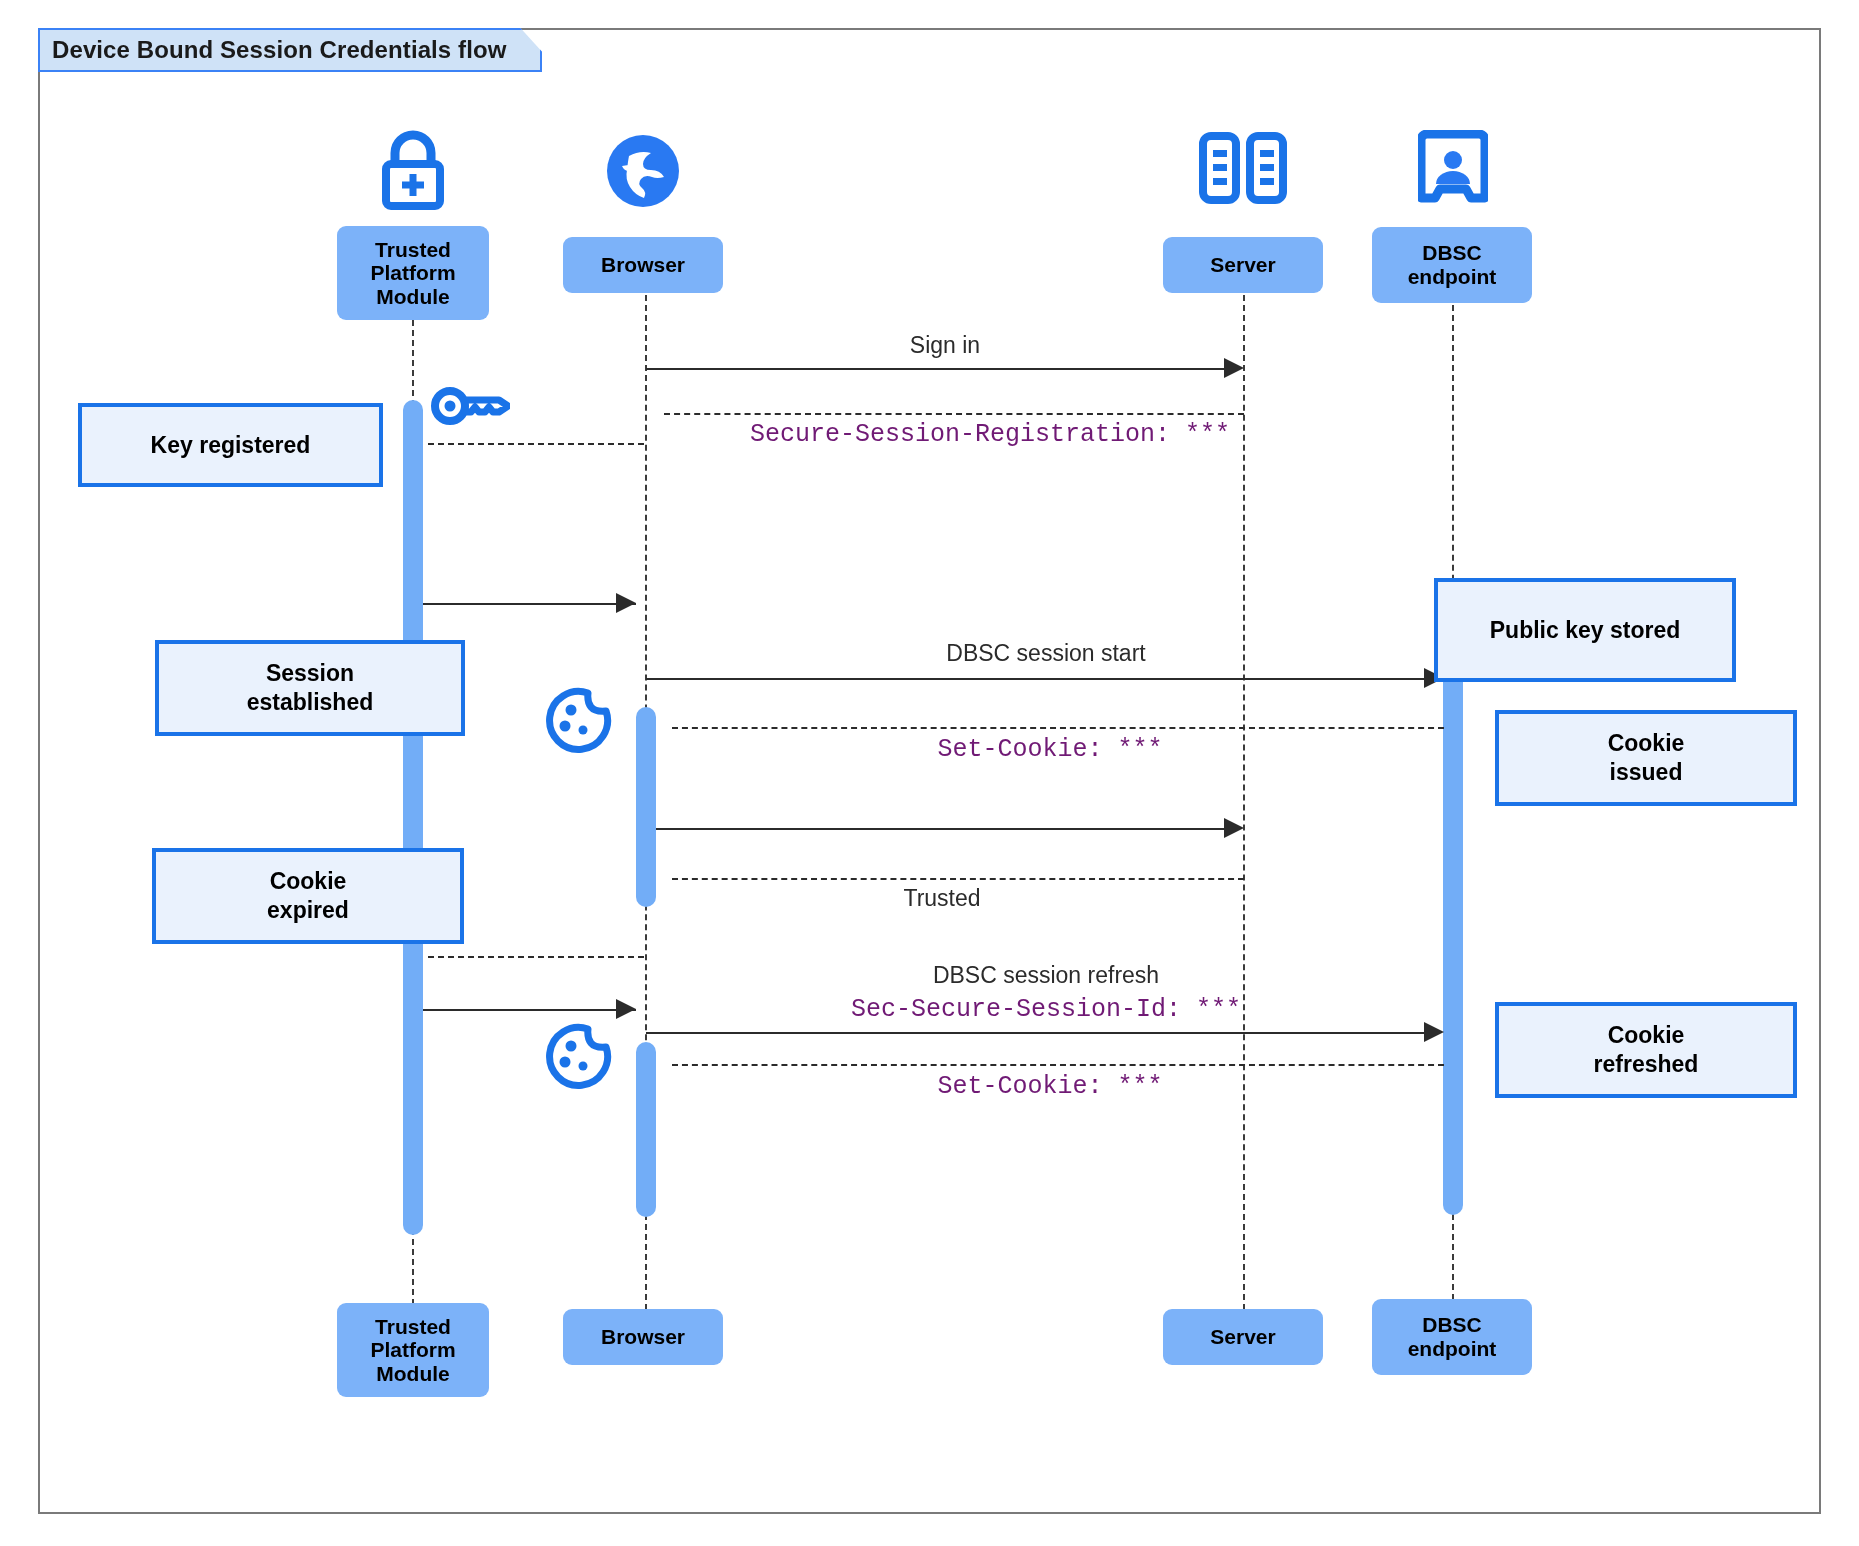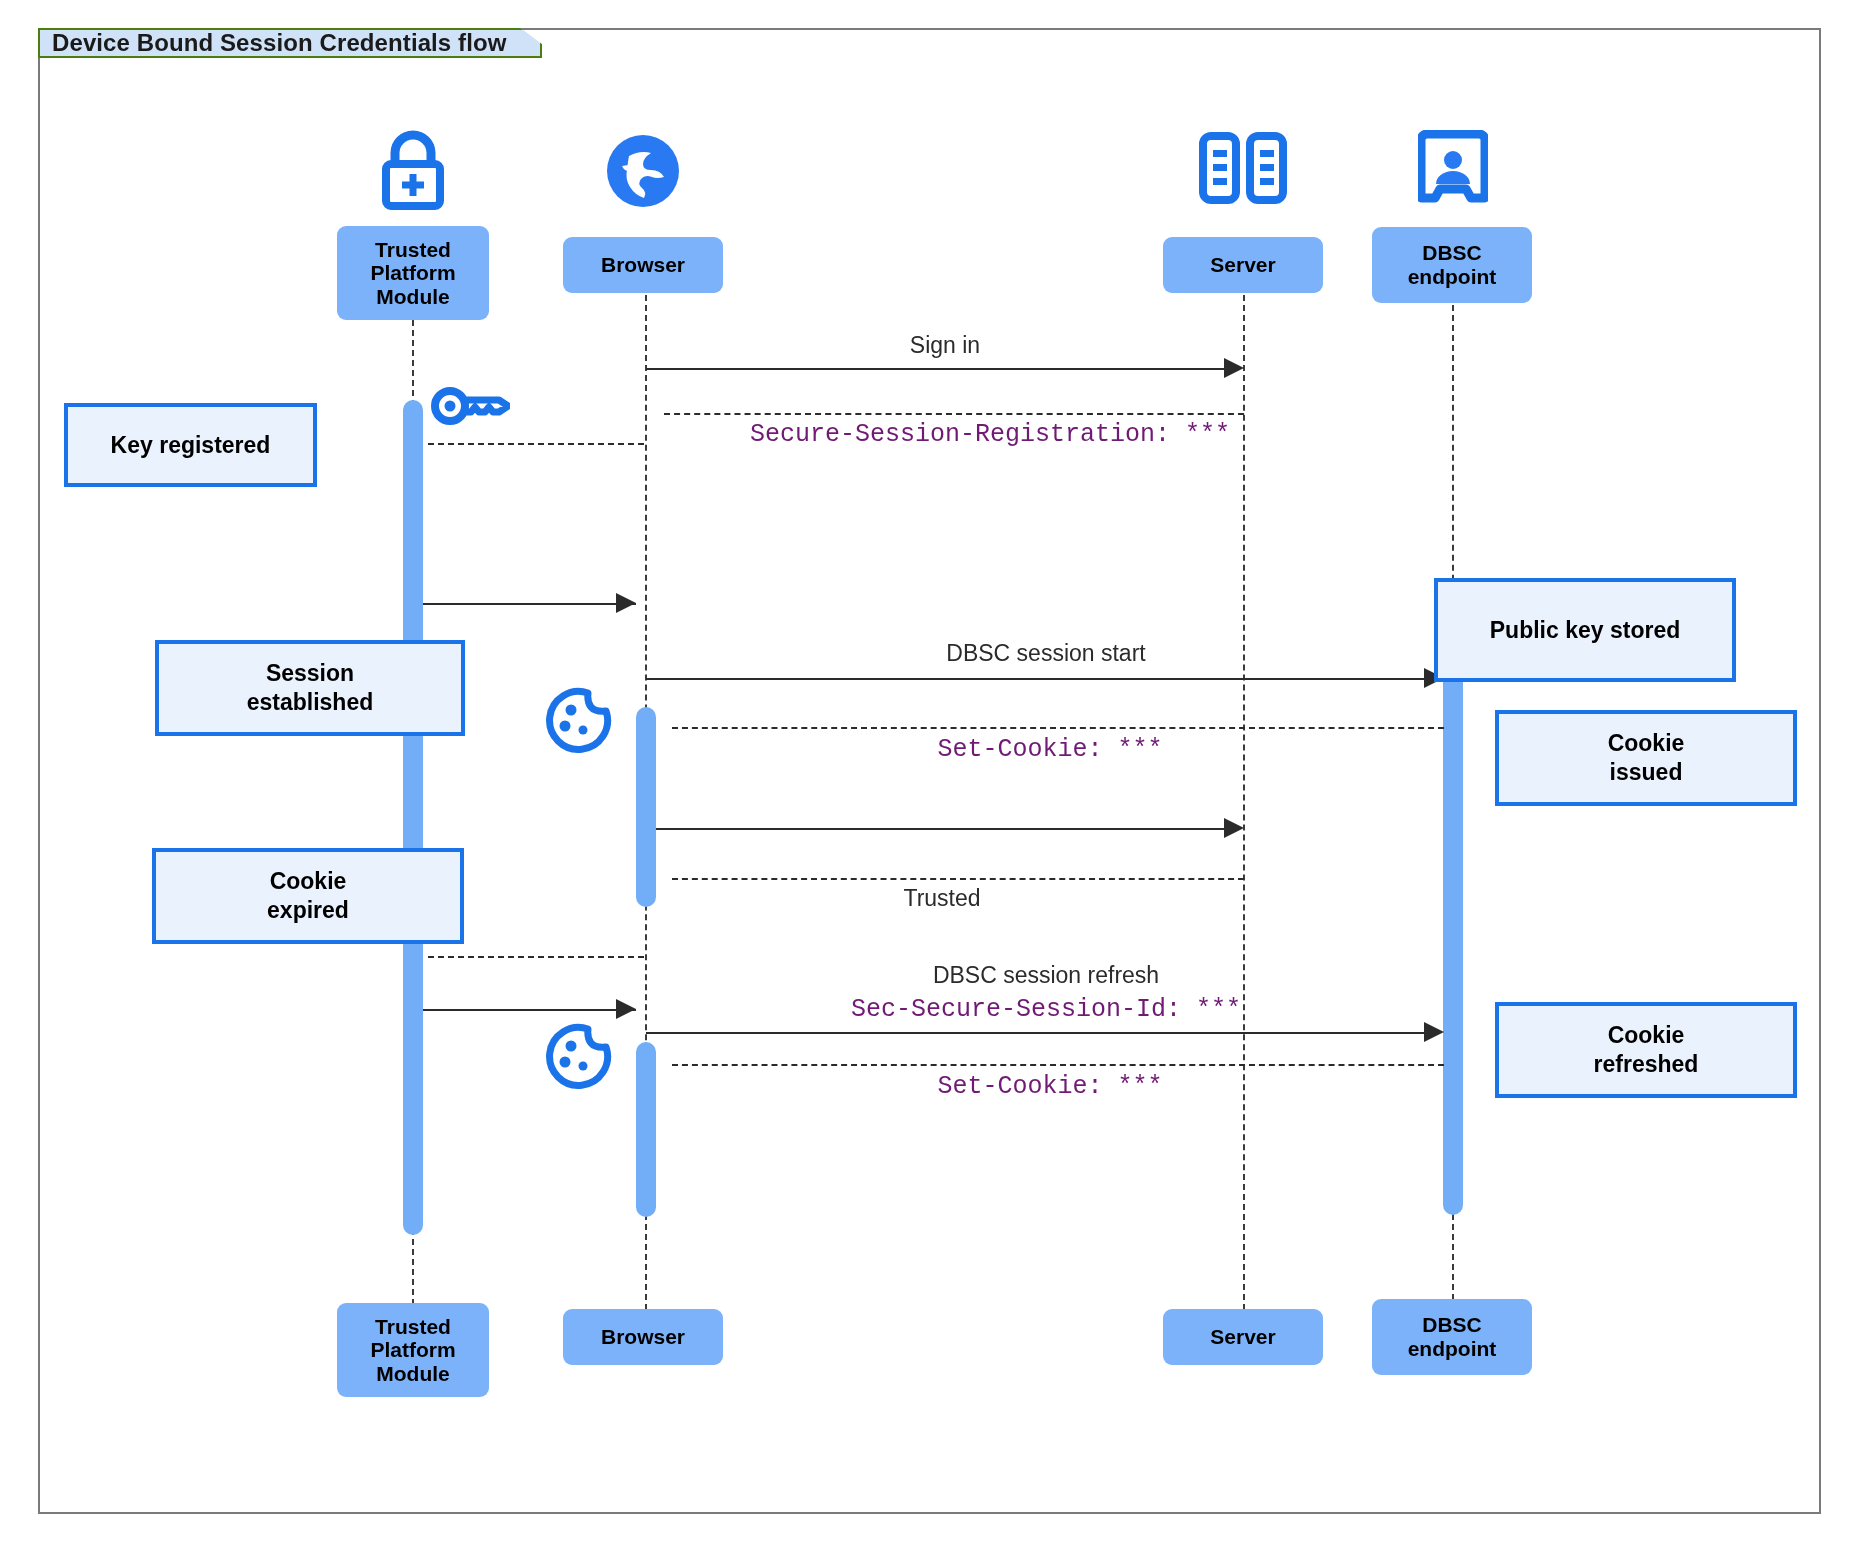--- a/index.html
+++ b/index.html
@@ -5,22 +5,22 @@
   html,body{margin:0;padding:0;background:#ffffff;}
   body{font-family:"Liberation Sans",sans-serif;}
   #stage{position:relative;width:1859px;height:1546px;background:#ffffff;overflow:hidden;}
 
   
   .frame{
     position:absolute;left:38px;top:28px;width:1783px;height:1486px;
     border:2px solid #7a7a7a;background:#ffffff;box-sizing:border-box;
   }
   .frame-tab{
-    position:absolute;left:38px;top:28px;height:30px;
-    background:#cfe2f7;border:2px solid #4d7c0f;box-sizing:border-box;
+    position:absolute;left:38px;top:28px;height:44px;
+    background:#cfe2f7;border:2px solid #3b82f6;box-sizing:border-box;
     display:flex;align-items:center;padding:0 10px 0 12px;
     clip-path:polygon(0 0, calc(100% - 22px) 0, 100% 55%, 100% 100%, 0 100%);
     padding-right:34px;
   }
   .frame-title{font-size:24px;font-weight:bold;color:#1a1a1a;letter-spacing:.1px;white-space:nowrap;}
 
   
   .lifeline{
     position:absolute;width:0;border-left:2px dashed #3b3b3b;
   }
@@ -217,21 +217,21 @@
 
   <div class="icon" style="left:545px;top:1022px;width:68px;height:68px;">
     <svg viewBox="0 0 68 68" width="68" height="68">
       <path d="M43 7 a29 29 0 1 0 18 18 q-11 1 -15 -4 q-4 -5 -3 -14 z" fill="none" stroke="#1a73e8" stroke-width="7" stroke-linejoin="round"></path>
       <circle cx="26" cy="24" r="5.5" fill="#1a73e8"></circle>
       <circle cx="20" cy="40" r="5.5" fill="#1a73e8"></circle>
       <circle cx="38" cy="44" r="4.5" fill="#1a73e8"></circle>
     </svg>
   </div>
 
-  <div class="note" style="left:64px;top:403px;width:253px;height:84px;text-align:center;">
+  <div class="note" style="left:78px;top:403px;width:305px;height:84px;text-align:center;">
     <span style="white-space:pre-line;">Key registered</span>
   </div>
 
   <div class="note" style="left:155px;top:640px;width:310px;height:96px;">
     <span style="white-space:pre-line;">Session
 established</span>
   </div>
 
   <div class="note" style="left:152px;top:848px;width:312px;height:96px;">
     <span style="white-space:pre-line;">Cookie

